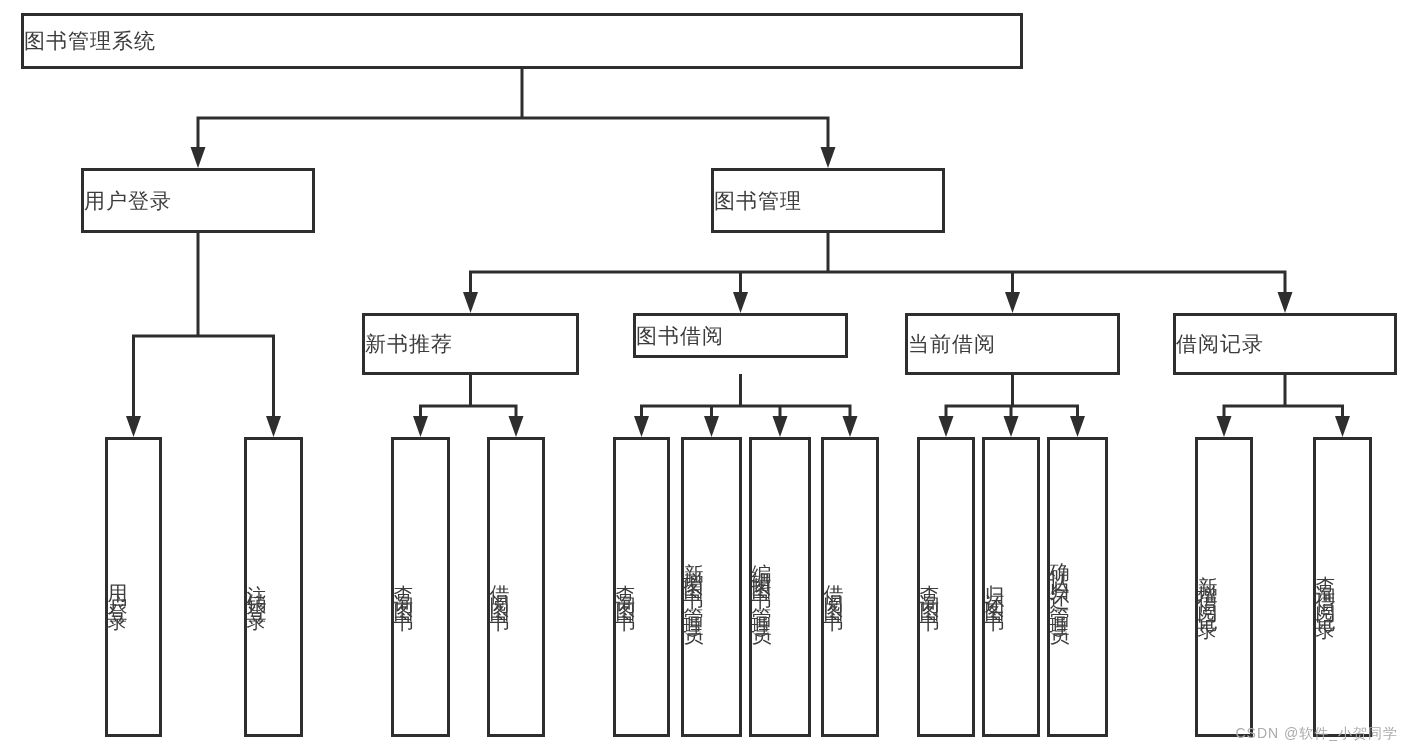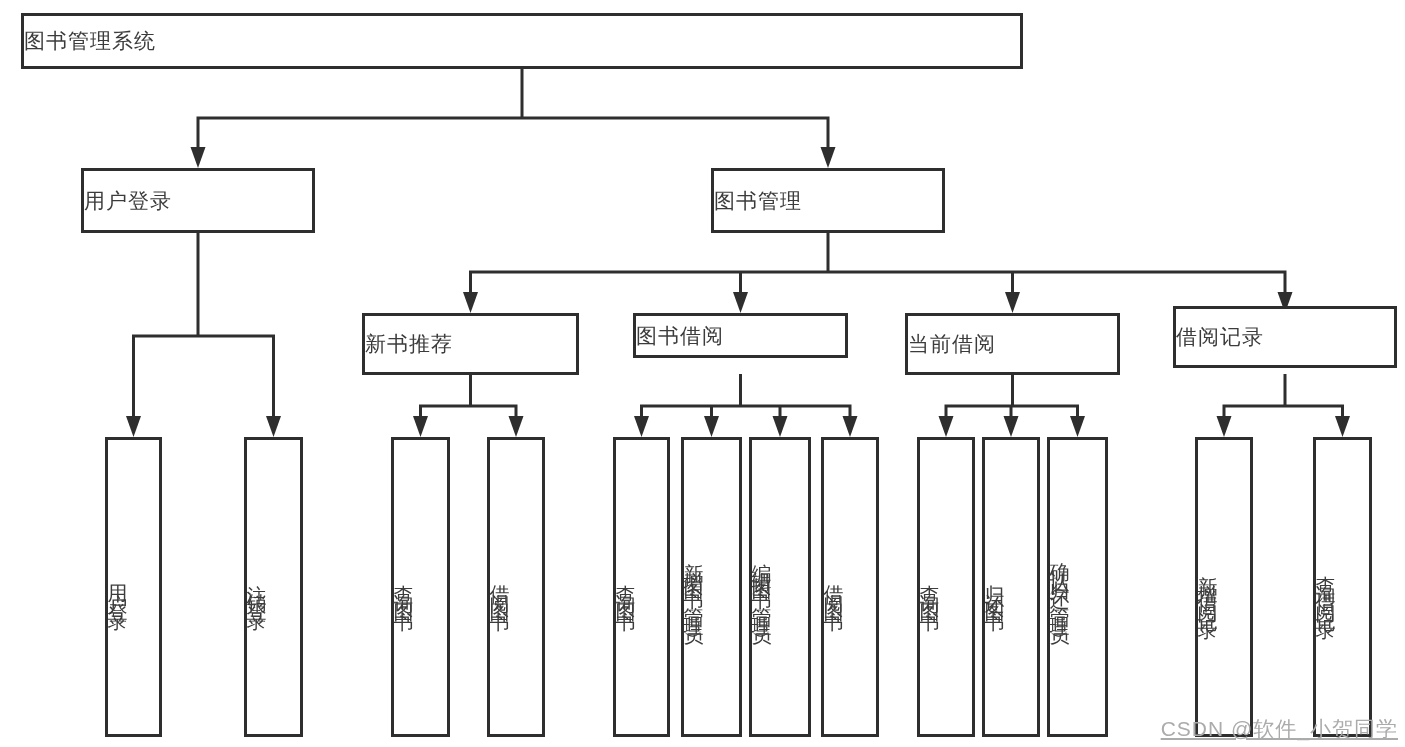--- a/index.html
+++ b/index.html
@@ -33,24 +33,23 @@
     writing-mode:vertical-rl;
     text-orientation:mixed;
     font-size:20px;
     letter-spacing:9px;
     line-height:1;
   }
   .watermark{
     position:absolute;
     right:7px;bottom:4px;
     color:var(--wm);
-    font-size:21px;
+    font-size:14px;
     letter-spacing:1px;
     white-space:nowrap;
-    text-decoration:underline;
   }
 </style>
 </head>
 <body>
 
 <div class="canvas">
 
   <svg class="connectors" viewBox="0 0 1405 747" xmlns="http://www.w3.org/2000/svg">
     <path id="edges" fill="none" stroke="#2e2e2e" stroke-width="3" d="
       M522 69 V118
@@ -122,21 +121,21 @@
 
   <div class="box h" style="left:362px;top:313px;width:217px;height:62px">
     <span>新书推荐</span>
   </div>
   <div class="box h" style="left:633px;top:313px;width:215px;height:45px">
     <span>图书借阅</span>
   </div>
   <div class="box h" style="left:905px;top:313px;width:215px;height:62px">
     <span>当前借阅</span>
   </div>
-  <div class="box h" style="left:1173px;top:306px;width:224px;height:62px">
+  <div class="box h" style="left:1173px;top:313px;width:224px;height:62px">
     <span>借阅记录</span>
   </div>
 
   <div class="box v" style="left:105px;top:437px;width:57px;height:300px">
     <span>用户登录</span>
   </div>
   <div class="box v" style="left:244px;top:437px;width:59px;height:300px">
     <span>注销登录</span>
   </div>
 

